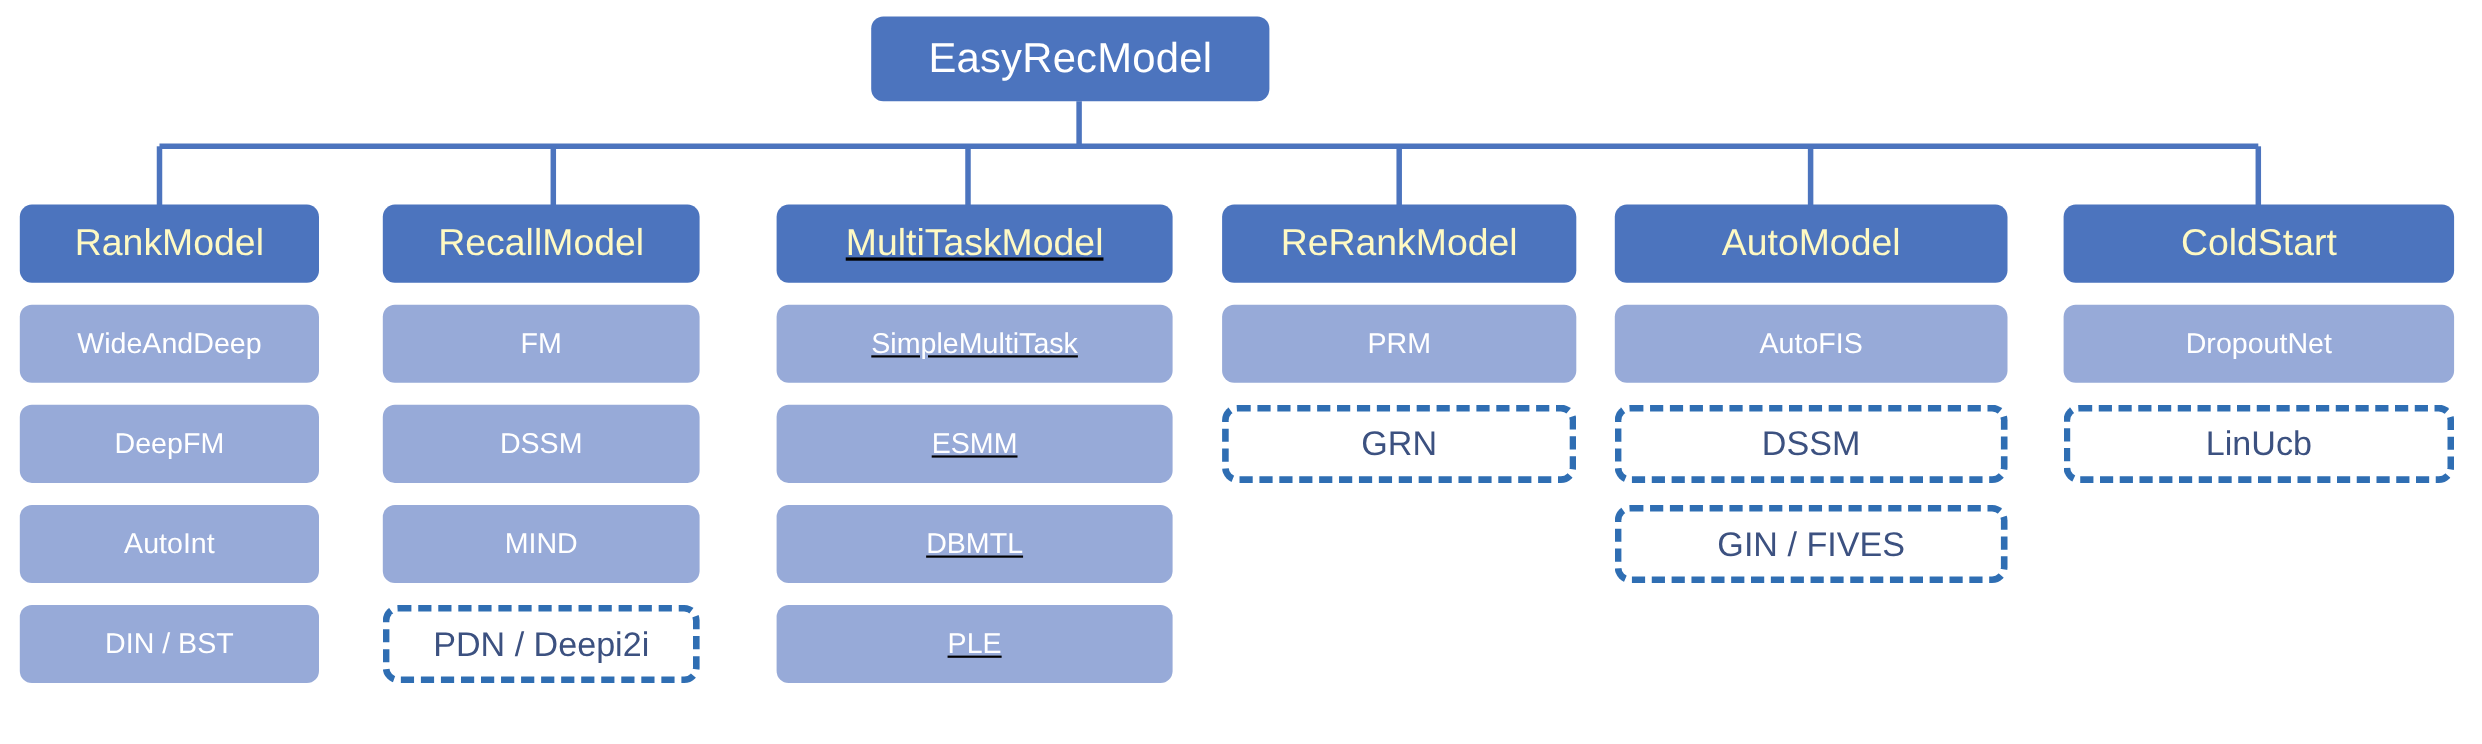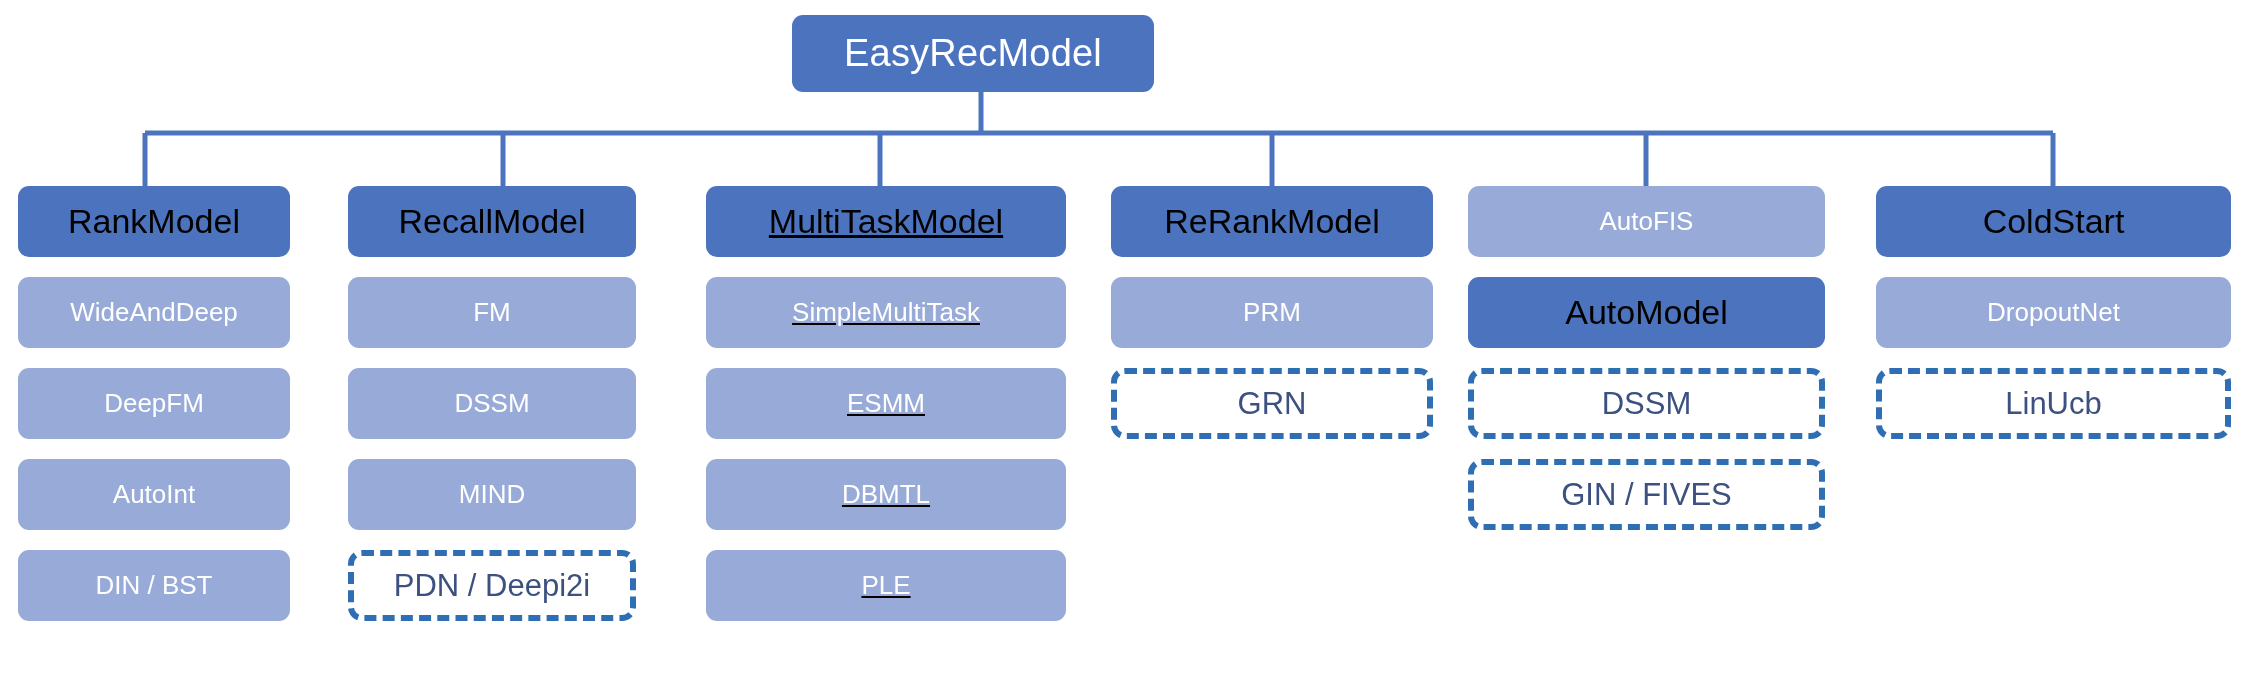--- a/index.html
+++ b/index.html
@@ -69,21 +69,21 @@
     display: flex;
     align-items: center;
     justify-content: center;
     box-sizing: border-box;
     text-align: center;
     margin-bottom: 20px;
   }
 
   .node.header {
     background: #4C74BE;
-    color: #000000;
+    color: #fef9c3;
     font-size: 34px;
     font-weight: 400;
   }
 
   .node.leaf {
     background: #97AAD8;
     color: #ffffff;
     font-size: 26px;
     font-weight: 400;
   }
@@ -182,25 +182,25 @@
       </div>
       <div class="node leaf">
         <span>PRM</span>
       </div>
       <div class="node dashed">
         <span>GRN</span>
       </div>
     </div>
 
     <div class="column" style="left:1468px; width:357px;">
+      <div class="node header">
+        <span>AutoModel</span>
+      </div>
       <div class="node leaf">
         <span>AutoFIS</span>
-      </div>
-      <div class="node header">
-        <span>AutoModel</span>
       </div>
       <div class="node dashed">
         <span>DSSM</span>
       </div>
       <div class="node dashed">
         <span>GIN / FIVES</span>
       </div>
     </div>
 
     <div class="column" style="left:1876px; width:355px;">

